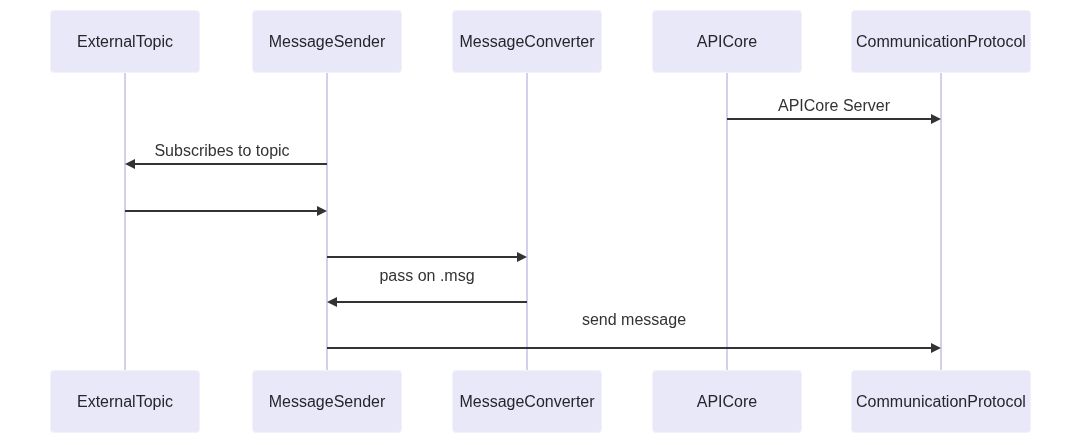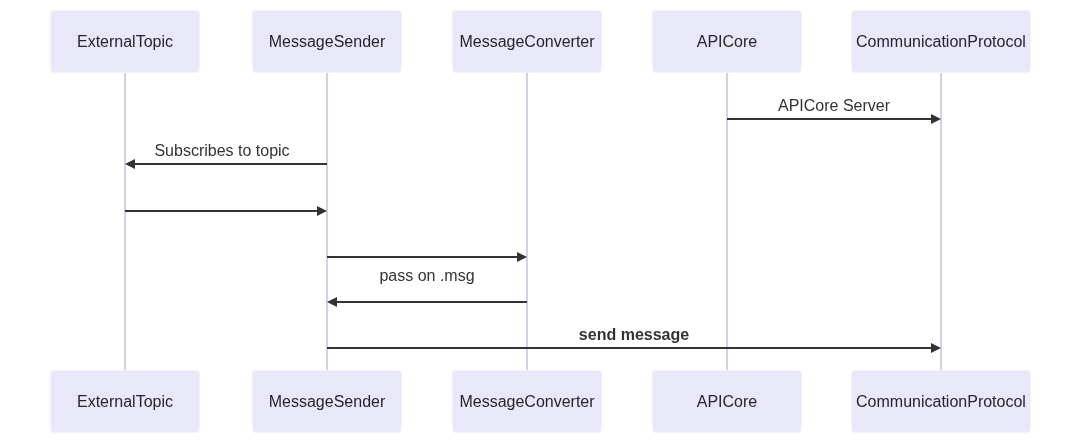--- a/index.html
+++ b/index.html
@@ -74,14 +74,14 @@
     <div class="msg-label" style="left: 72px; top: 141px; color: rgb(51, 51, 51);">Subscribes to topic</div>
     <div class="msg-line" style="left: 125px; width: 193px; top: 210px; background: rgb(51, 51, 51);"></div>
     <div class="arrowhead right" style="top: 206px; left: 317px; border-left-color: rgb(51, 51, 51);"></div>
     <div class="msg-line" style="left: 327px; width: 191px; top: 256px; background: rgb(51, 51, 51);"></div>
     <div class="arrowhead right" style="top: 252px; left: 517px; border-left-color: rgb(51, 51, 51);"></div>
     <div class="msg-label" style="left: 277px; top: 234px; color: rgb(51, 51, 51); margin-top: 32px;">pass on .msg</div>
     <div class="msg-line" style="left: 336px; width: 191px; top: 301px; background: rgb(51, 51, 51);"></div>
     <div class="arrowhead left" style="top: 297px; left: 327px; border-right-color: rgb(51, 51, 51);"></div>
     <div class="msg-line" style="left: 327px; width: 605px; top: 347px; background: rgb(51, 51, 51);"></div>
     <div class="arrowhead right" style="top: 343px; left: 931px; border-left-color: rgb(51, 51, 51);"></div>
-    <div class="msg-label" style="left: 484px; top: 325px; color: rgb(51, 51, 51); font-weight: bold;">send message</div>
+    <div class="msg-label" style="left: 484px; top: 310px; color: rgb(51, 51, 51);">send message</div>
   </div>
 
 </body></html>

